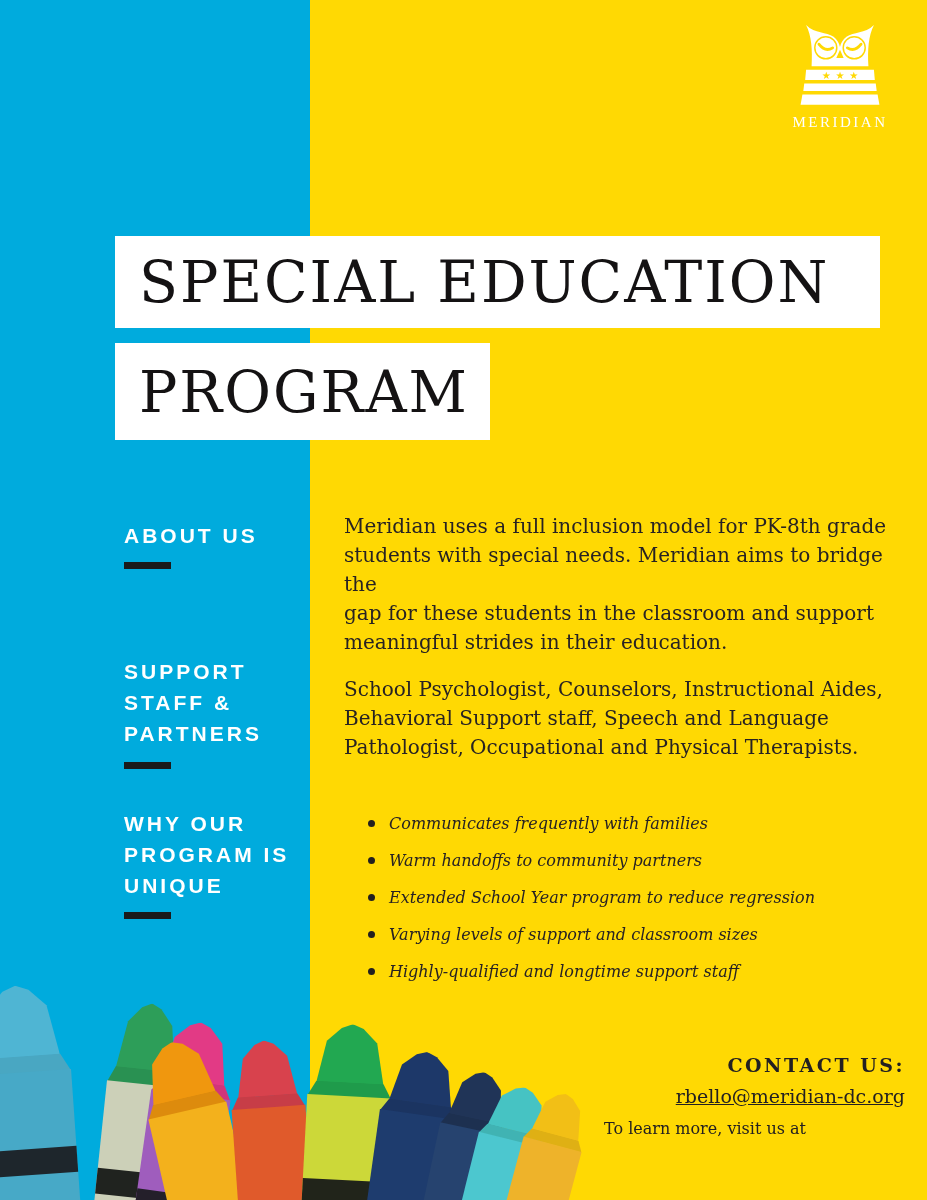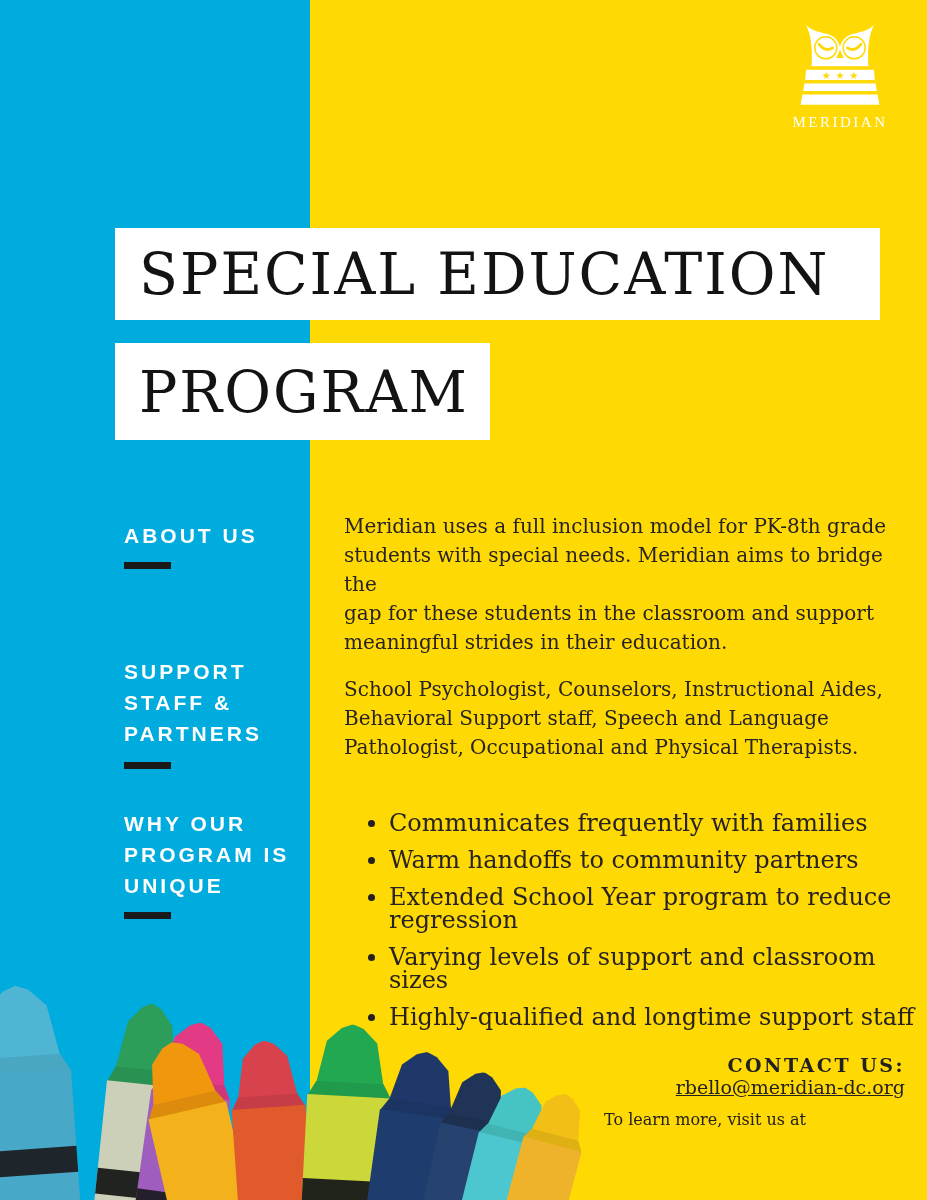--- a/index.html
+++ b/index.html
@@ -34,21 +34,21 @@
   
   .title-box{
     position:absolute;background:#ffffff;color:#141213;
     display:flex;align-items:center;
     font-family:"DejaVu Serif", serif;
   }
   .title-box h1{
     font-size:57px;font-weight:500;letter-spacing:2px;white-space:nowrap;
     padding-left:24px;font-weight:normal;
   }
-  .title-box.line1{left:115px;top:228px;width:765px;height:92px;}
+  .title-box.line1{left:115px;top:236px;width:765px;height:92px;}
   .title-box.line2{left:115px;top:343px;width:375px;height:97px;}
   
   .side-section{position:absolute;left:124px;color:#ffffff;}
   .side-label{
     font-family:"Liberation Sans", sans-serif;
     font-size:21px;font-weight:600;letter-spacing:3px;
     line-height:31px;white-space:pre-line;
   }
   .side-dash{width:47px;height:7px;background:#1a1a1a;position:absolute;}
   .sec-about{top:520px;text-align:right;}
@@ -62,34 +62,35 @@
     position:absolute;left:344px;width:560px;color:var(--ink);
     font-size:20px;line-height:29px;white-space:pre-line;
   }
   .para-about{top:512px;}
   .para-support{top:675px;}
   .bullets{
     position:absolute;left:354px;top:812px;width:565px;
     list-style:none;color:var(--ink);
   }
   .bullets li{
-    position:relative;padding-left:35px;font-size:24px;line-height:23px;
+    position:relative;padding-left:35px;font-size:16px;line-height:23px;
     margin-bottom:14px;
+    font-style:italic;
   }
   .bullets li::before{
     content:"";position:absolute;left:14px;top:8px;
     width:7px;height:7px;border-radius:50%;background:#23201f;
   }
   
   .contact{
     position:absolute;right:22px;top:1054px;width:400px;
     text-align:right;color:#232021;
   }
   .contact .c-head{
-    font-size:19px;font-weight:bold;letter-spacing:2.5px;
+    font-size:19px;font-weight:bold;letter-spacing:2.5px;margin-bottom:9px;
   }
   .contact a{color:#232021;}
   .contact .c-email{font-size:19px;text-decoration:underline;margin-bottom:9px;display:block;}
   .contact .c-more{font-size:16px;line-height:26px;text-align:center;}
   .contact .c-url{font-size:19px;text-decoration:underline;display:block;}
   
   .crayons{position:absolute;left:0;top:0;width:927px;height:1200px;pointer-events:none;}
   .crayon{position:absolute;transform-origin:50% 100%;}
   .crayon .tip{
     position:absolute;left:0;top:0;width:100%;height:24%;

